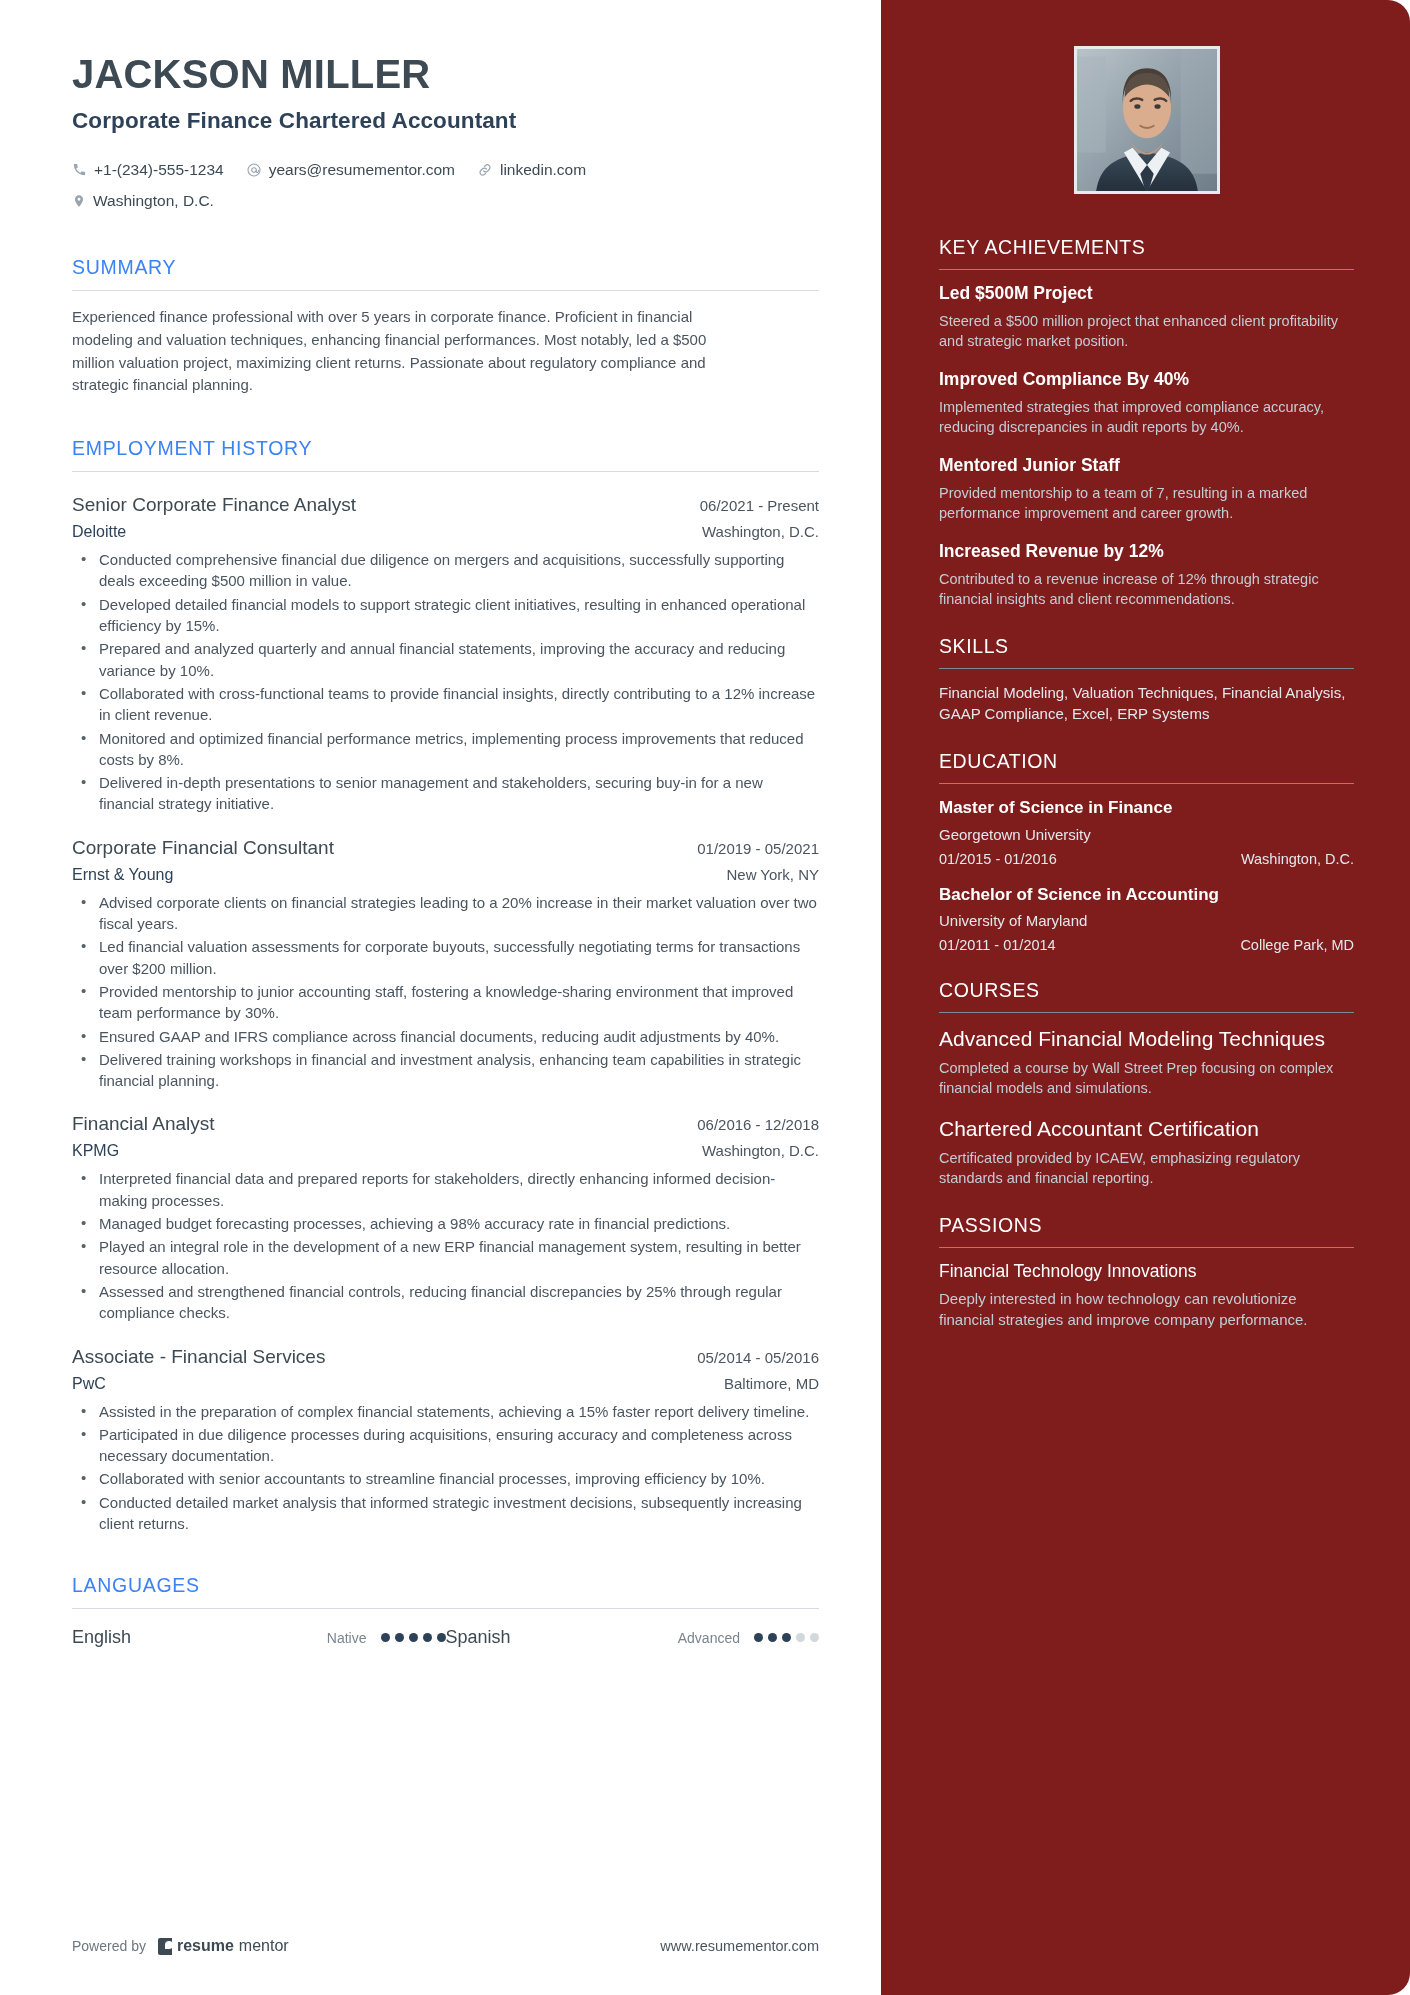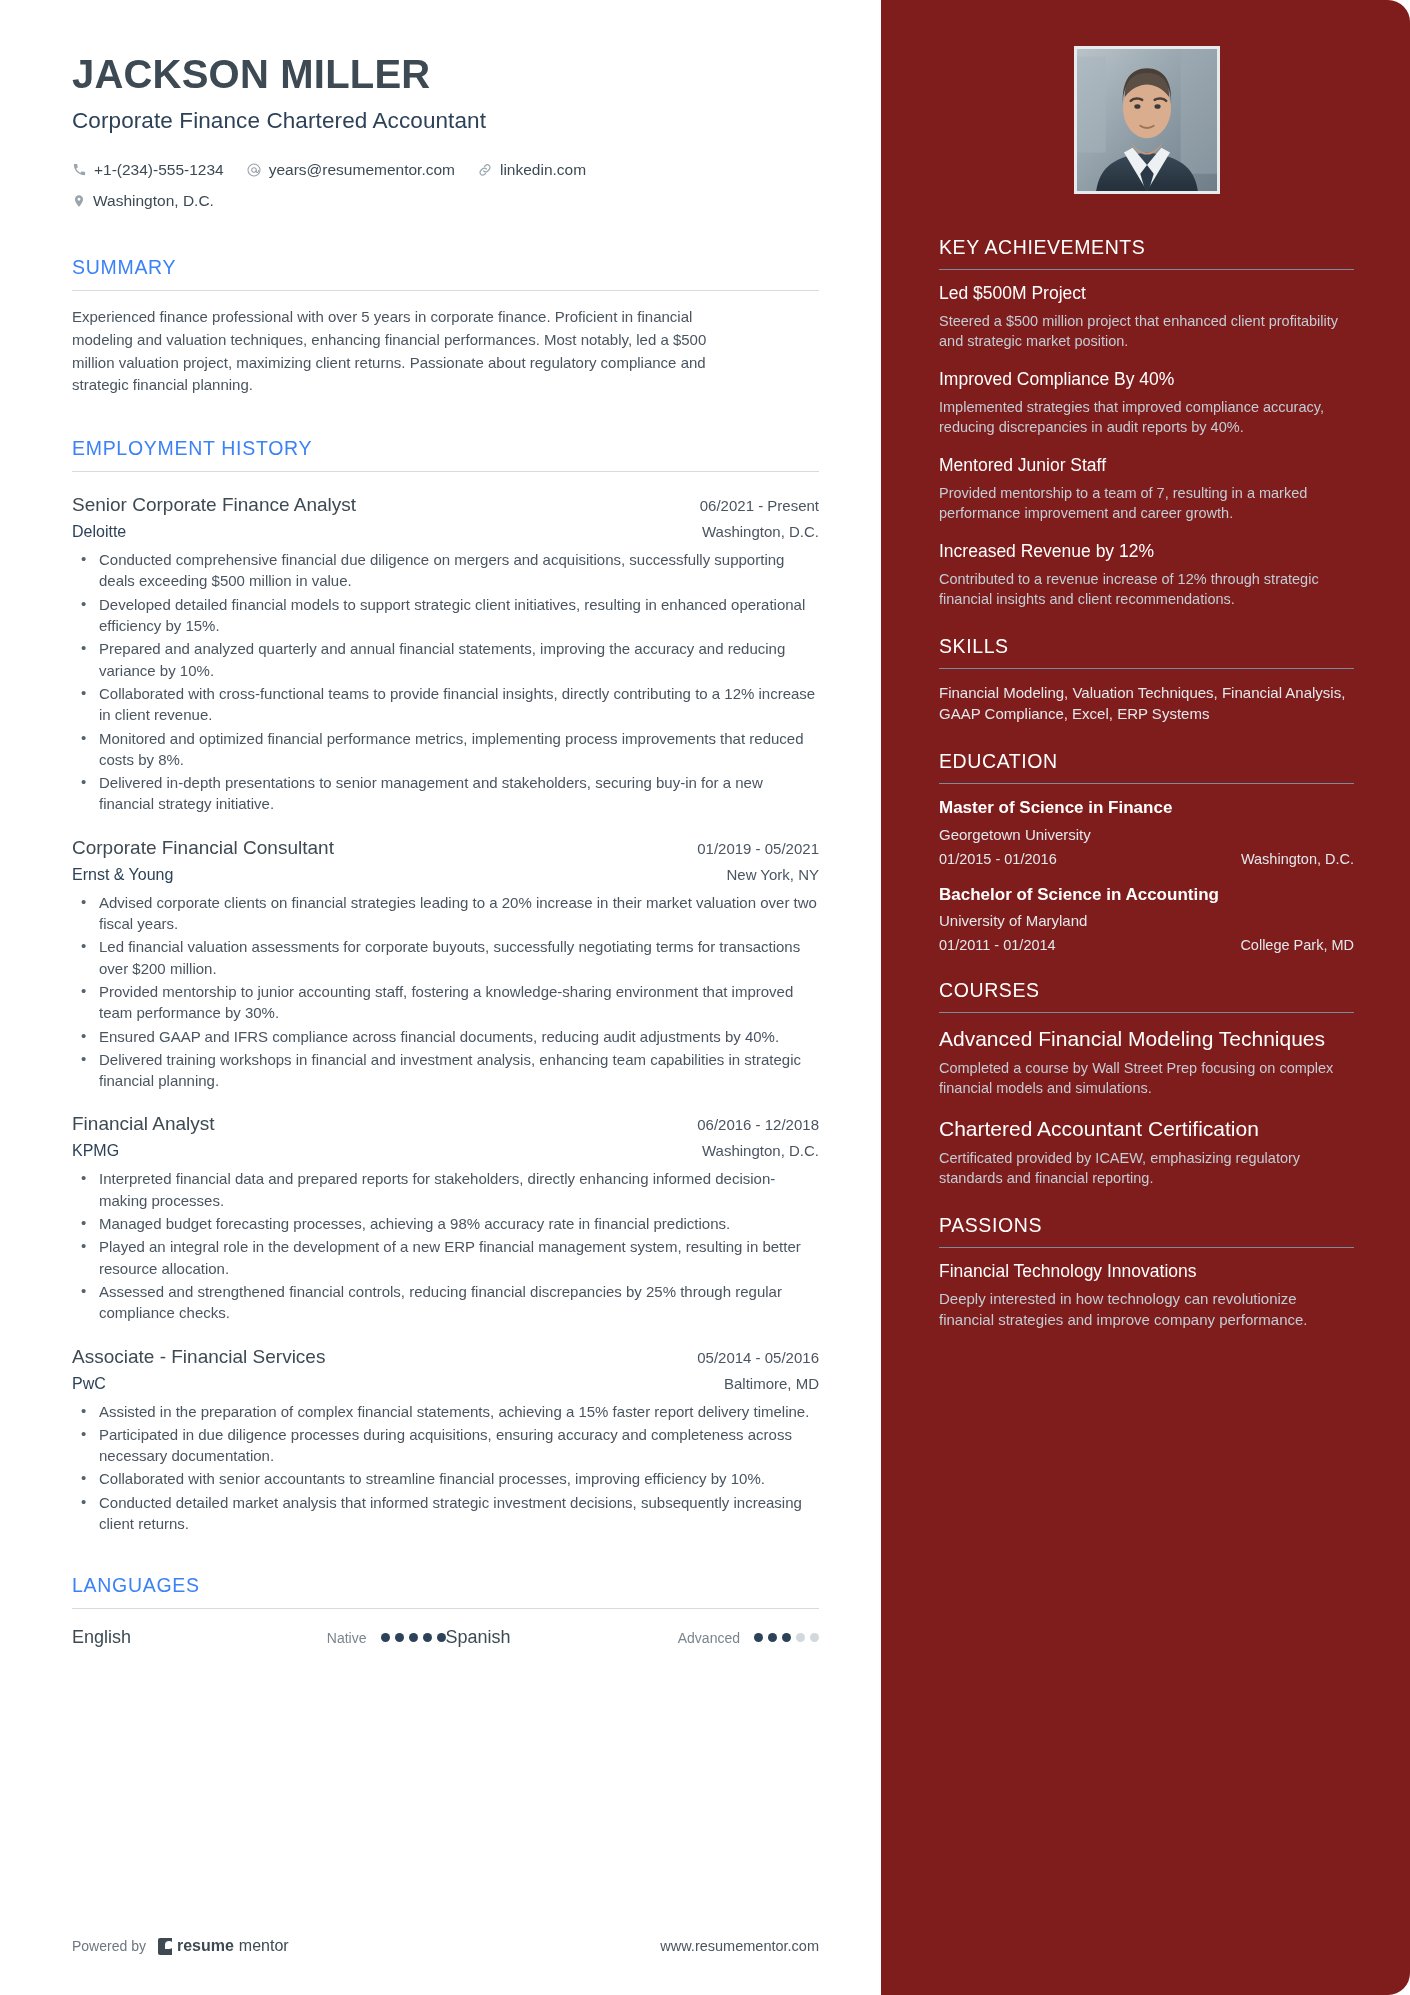--- a/index.html
+++ b/index.html
@@ -12,21 +12,21 @@
   }
   .page { position: relative; width: 1410px; height: 1995px; display: flex; overflow: hidden; border-radius: 22px; }
 
   
   .main { width: 917px; padding: 52px 62px 0 72px; position: relative; }
 
   .name {
     font-size: 40px; font-weight: 700; letter-spacing: 0.2px;
     color: #3d4a53; line-height: 1.1; margin-bottom: 12px;
   }
-  .job-title { font-size: 22.5px; color: #2d4258; font-weight: 400; margin-bottom: 20px; letter-spacing: 0.1px; }
+  .job-title { font-size: 22.5px; color: #2d4258; font-weight: 700; margin-bottom: 20px; letter-spacing: 0.1px; }
 
   .contacts { display: flex; flex-wrap: wrap; align-items: center; gap: 0 22px; max-width: 640px; }
   .contact { display: flex; align-items: center; gap: 7px; font-size: 15.5px; color: #3c4a54; line-height: 2.0; }
   .contact .ico { color: #9aa4ac; display: inline-flex; align-items: center; }
   .contact .ico svg { display: block; }
   .contact-break { flex-basis: 100%; height: 0; }
 
   .section { margin-top: 40px; }
   .section-title {
     font-size: 19.5px; color: #3b82f6; letter-spacing: 0.7px; font-weight: 400;
@@ -93,21 +93,21 @@
     width: 146px; height: 148px; border: 3px solid #e8ebed; overflow: hidden;
     background: #8c9aa4; position: relative;
   }
   .photo svg { display:block; width:100%; height:100%; }
 
   .s-section { margin-bottom: 26px; }
   .s-title { font-size: 19.5px; letter-spacing: 0.6px; font-weight: 400; color: #fff; padding-bottom: 10px; }
   .s-rule { height: 1px; background: #7a8b9c; width: 100%; margin-bottom: 13px; }
 
   .ach { margin-bottom: 18px; }
-  .ach-title { font-size: 17.5px; color: #ffffff; font-weight: 400; line-height: 1.25; margin-bottom: 6px; }
+  .ach-title { font-size: 17.5px; color: #ffffff; font-weight: 700; line-height: 1.25; margin-bottom: 6px; }
   .ach-desc { font-size: 14.5px; color: #c3ccd4; line-height: 1.38; }
 
   .skills-text { font-size: 15px; color: #e3e8ec; line-height: 1.42; }
 
   .edu { margin-bottom: 17px; }
   .edu-degree { font-size: 17px; font-weight: 700; color: #ffffff; line-height: 1.26; margin-bottom: 7px; }
   .edu-school { font-size: 15px; color: #e3e8ec; margin-bottom: 8px; }
   .edu-meta { display: flex; justify-content: space-between; font-size: 14.5px; color: #e3e8ec; gap: 10px; }
 
   .course { margin-bottom: 18px; }

